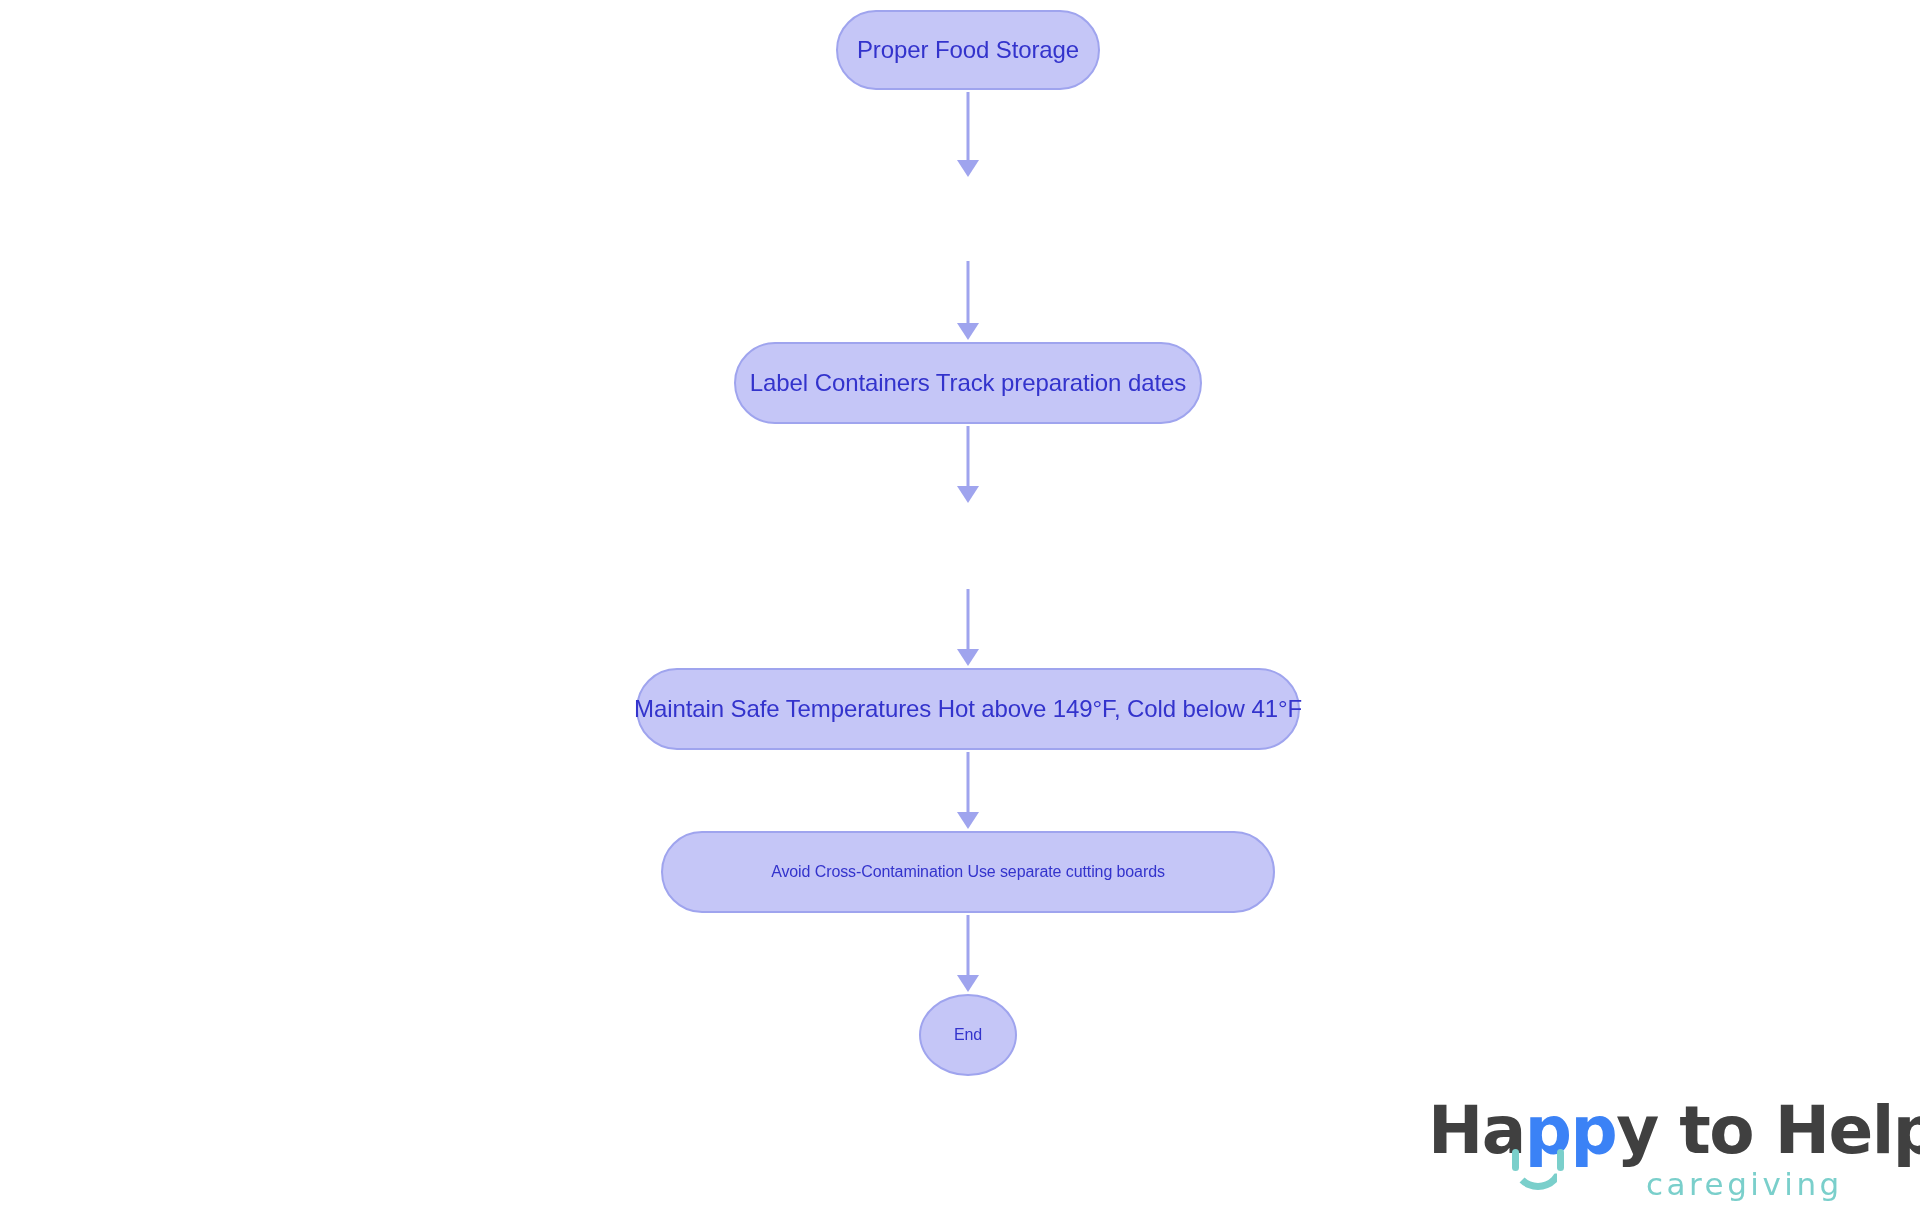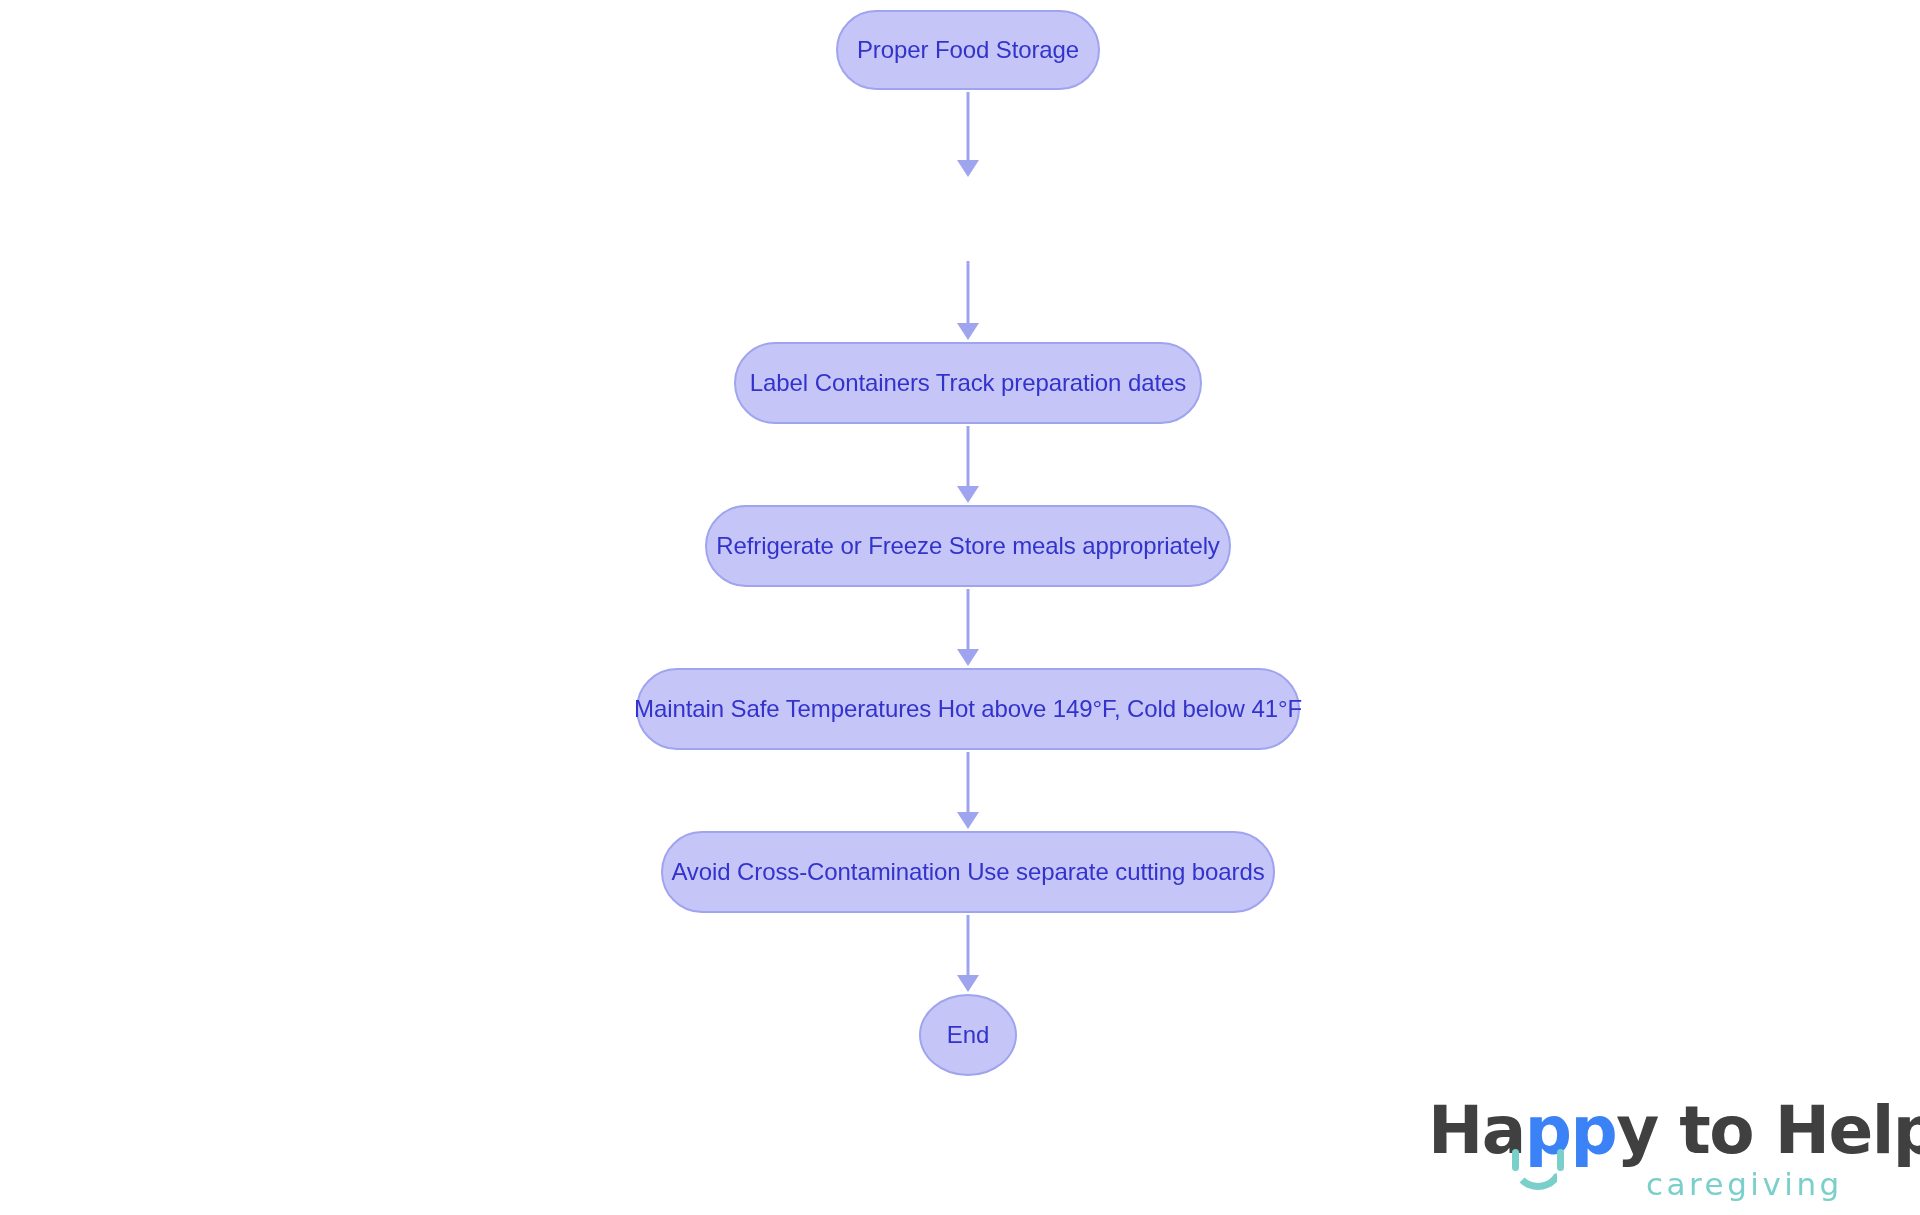--- a/index.html
+++ b/index.html
@@ -45,22 +45,22 @@
   }
 
   .node.pill { border-radius: 999px; }
 
   
   #node-start      { top: 10px;   height: 80px;  width: 264px; border-radius: 40px; font-size: 24px; }
   #node-airtight   { top: 179px;  height: 80px;  width: 580px; border-radius: 40px; font-size: 24px; }
   #node-label-cont { top: 342px;  height: 82px;  width: 468px; border-radius: 41px; font-size: 24px; }
   #node-refrigerate{ top: 505px;  height: 82px;  width: 526px; border-radius: 41px; font-size: 24px; }
   #node-temps      { top: 668px;  height: 82px;  width: 664px; border-radius: 41px; font-size: 24px; }
-  #node-cross      { top: 831px;  height: 82px;  width: 614px; border-radius: 41px; font-size: 24px; }
-  #node-end        { top: 994px;  height: 82px;  width: 98px;  border-radius: 49px / 41px; font-size: 24px; }
+  #node-cross      { top: 831px;  height: 82px;  width: 614px; border-radius: 41px; font-size: 16px; }
+  #node-end        { top: 994px;  height: 82px;  width: 98px;  border-radius: 49px / 41px; font-size: 16px; }
 
   
   .connector {
     position: absolute;
     left: 968px;
     transform: translateX(-50%);
     width: 24px;
   }
   .connector .stem {
     position: absolute;
@@ -176,23 +176,20 @@
 
   <div class="node pill" id="node-label-cont">
     <span class="node-label">Label Containers Track preparation dates</span>
   </div>
 
   <div class="connector" id="conn-3">
     <span class="stem"></span>
     <span class="head"></span>
   </div>
 
-  <div class="node pill" id="node-refrigerate">
-    <span class="node-label">Refrigerate or Freeze Store meals appropriately</span>
-  </div>
 
   <div class="connector" id="conn-4">
     <span class="stem"></span>
     <span class="head"></span>
   </div>
 
   <div class="node pill" id="node-temps">
     <span class="node-label">Maintain Safe Temperatures Hot above 149°F, Cold below 41°F</span>
   </div>
 

